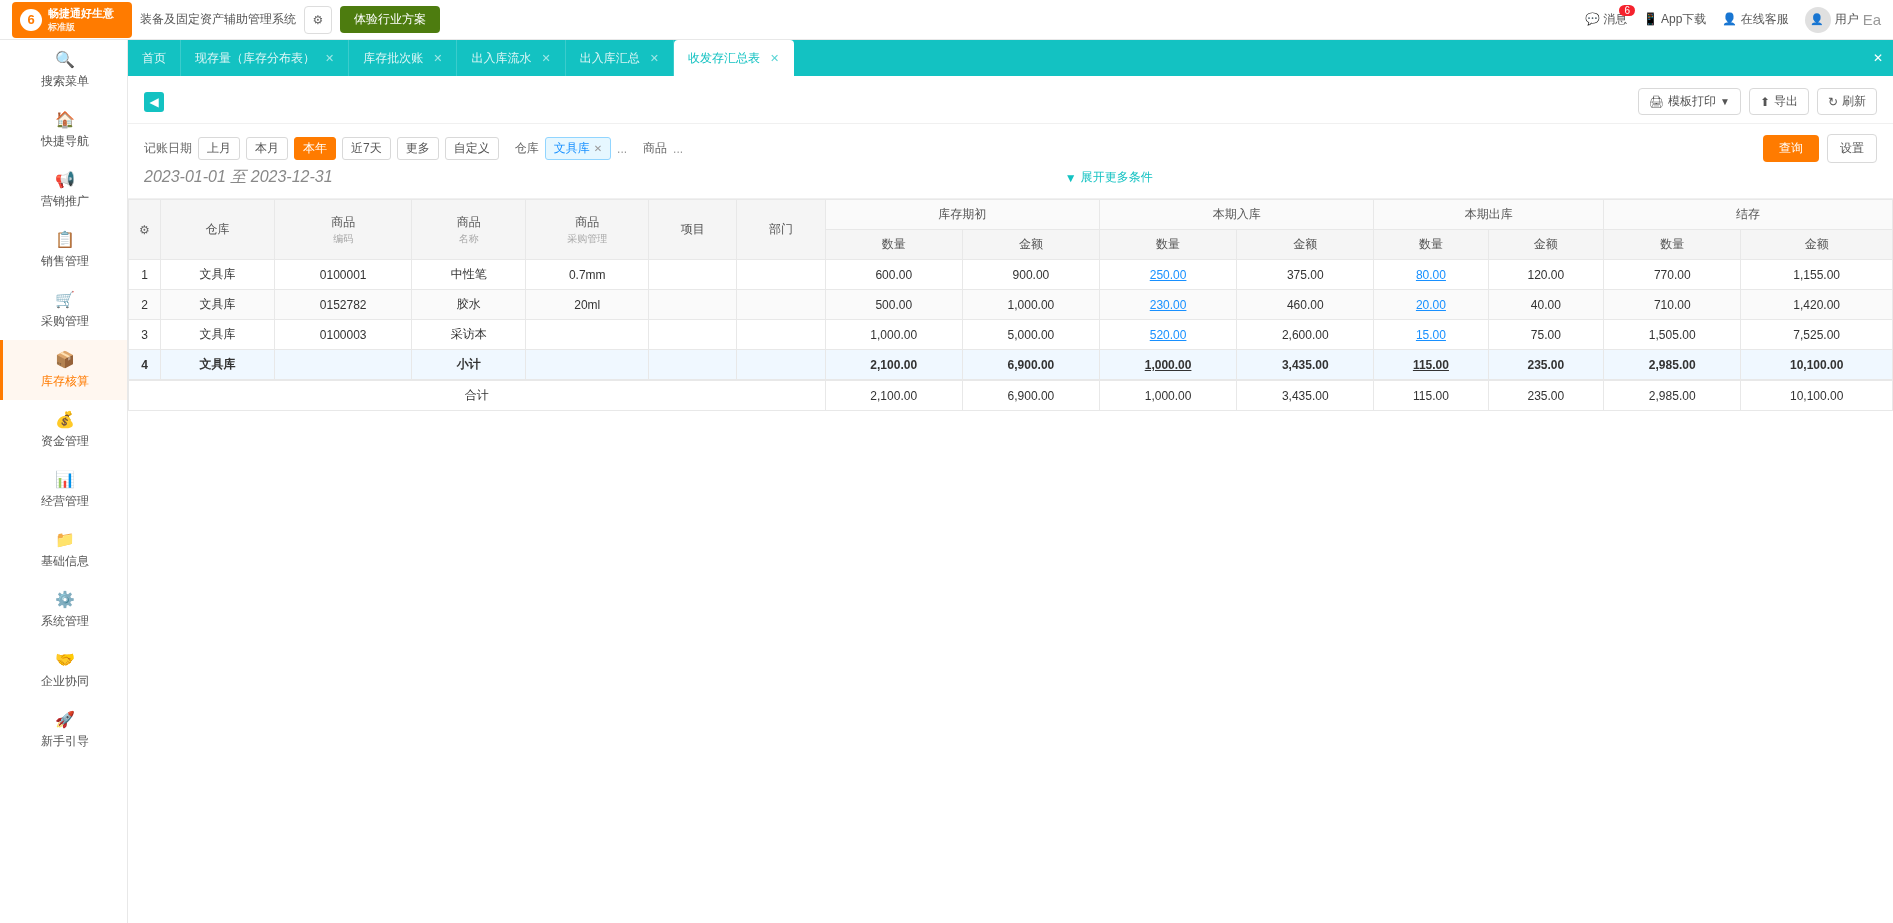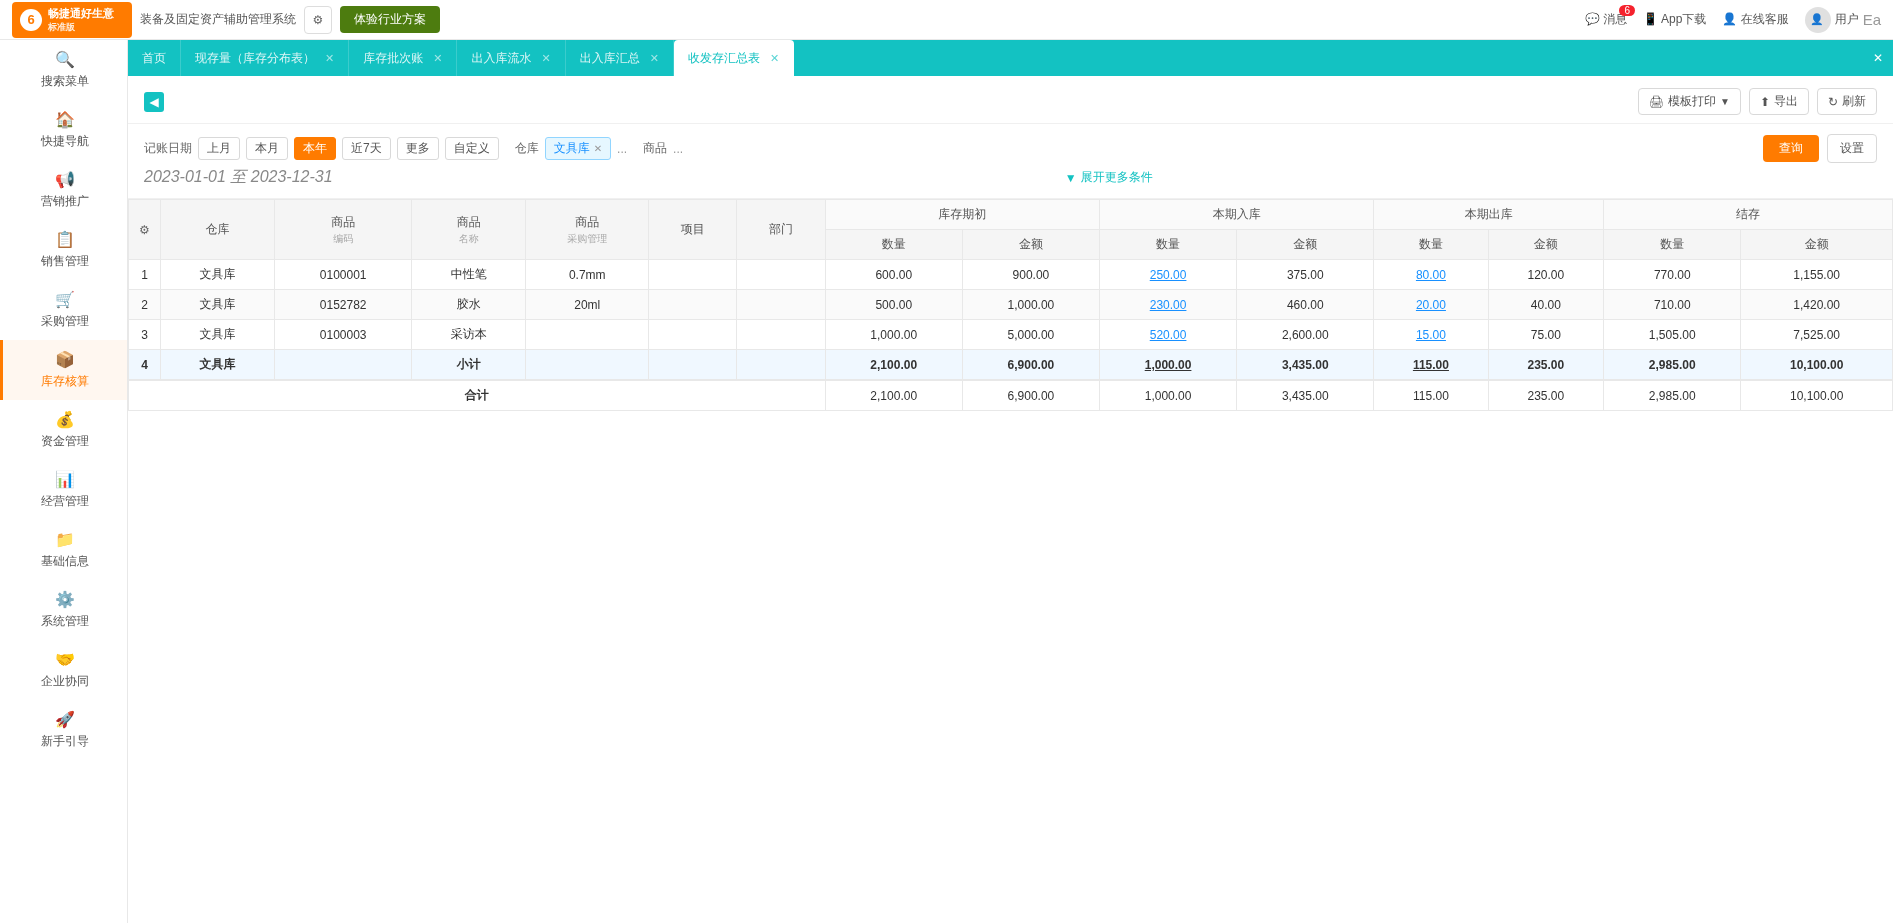--- a/index.html
+++ b/index.html
@@ -72,21 +72,21 @@
     tbody tr td { border: 1px solid #e8e8e8; padding: 6px 8px; text-align: center; color: #333; }
     tbody tr:nth-child(odd) { background: #fff; }
     tbody tr:nth-child(even) { background: #fafafa; }
     tbody tr.subtotal td { font-weight: 700; background: #f0f8ff; }
     .link-cell { color: #1890ff; text-decoration: underline; cursor: pointer; }
     .icon-settings { cursor: pointer; color: #666; }
 
     
     .table-footer { border-top: 2px solid #e8e8e8; background: #fff; }
     .table-footer td { padding: 6px 8px; text-align: center; font-weight: 500; border: 1px solid #e8e8e8; }
-    .table-footer .total-label { text-align: center; font-weight: 700; }
+    .table-footer .total-label { text-align: center; font-weight: 400; }
 
     
     .collapse-arrow { width: 20px; height: 20px; background: #13c2c2; border-radius: 3px; display: inline-flex; align-items: center; justify-content: center; color: #fff; cursor: pointer; font-size: 12px; margin-right: 8px; }
 
     .top-right-user { color: #999; font-size: 15px; }
   </style>
 </head>
 <body>
 
 <div class="app-container">

